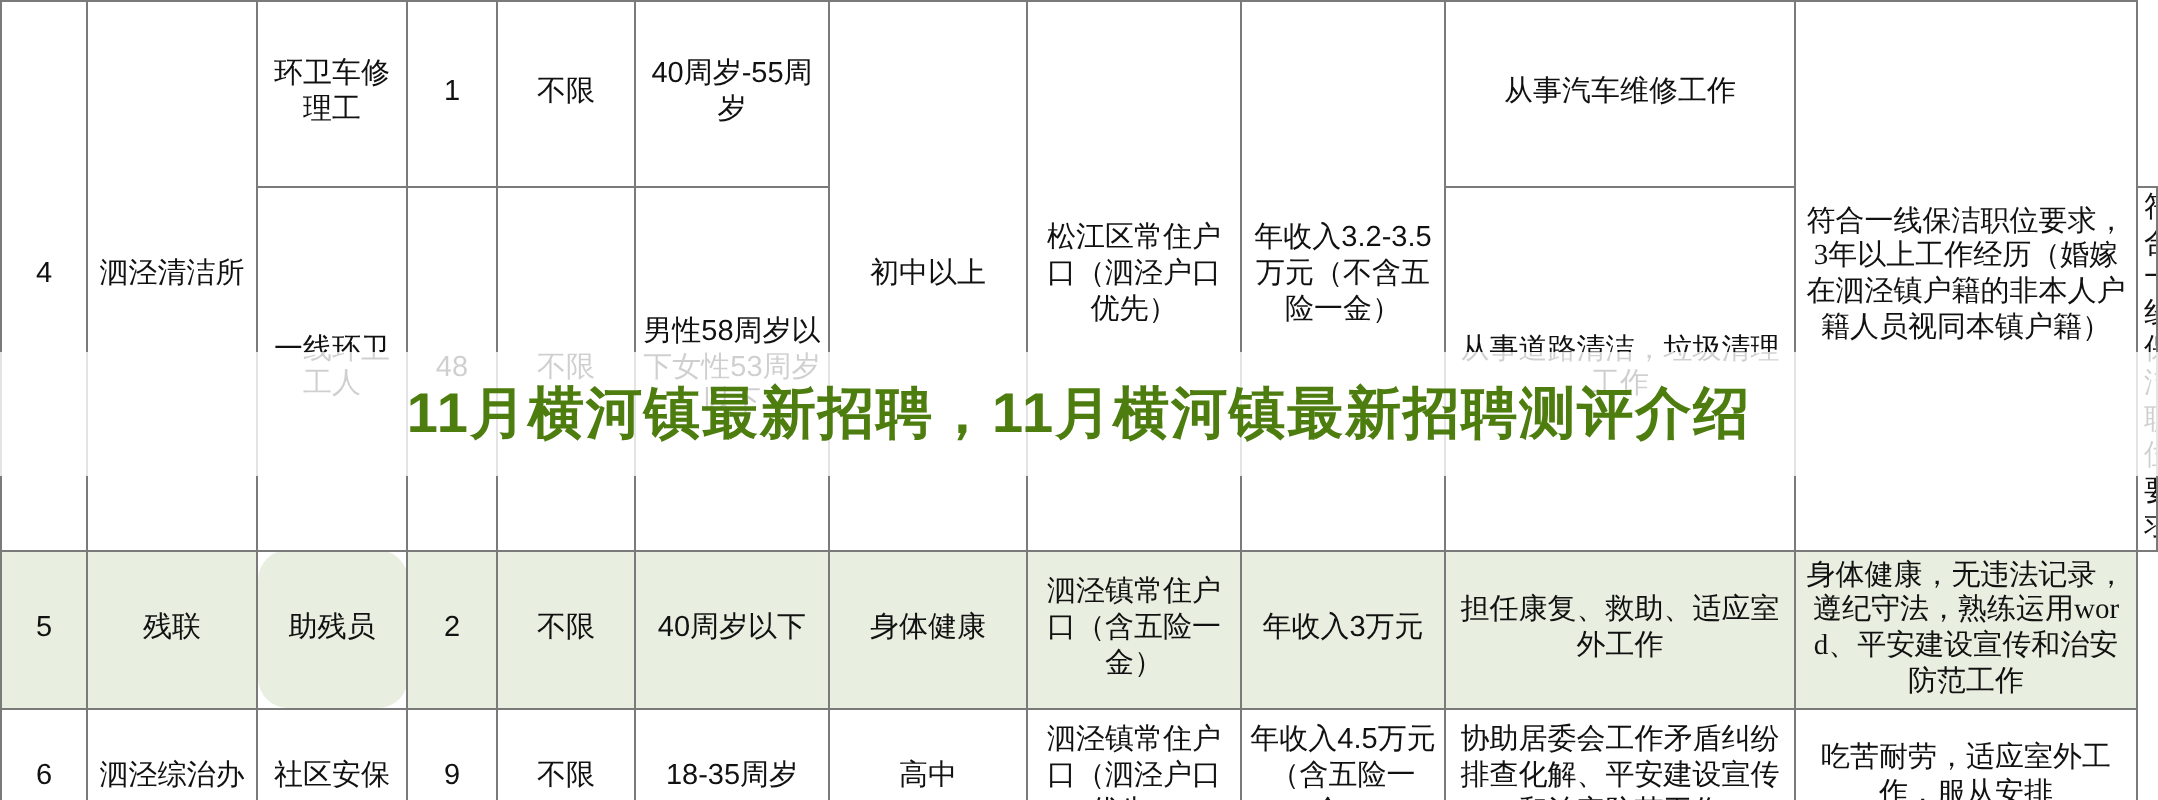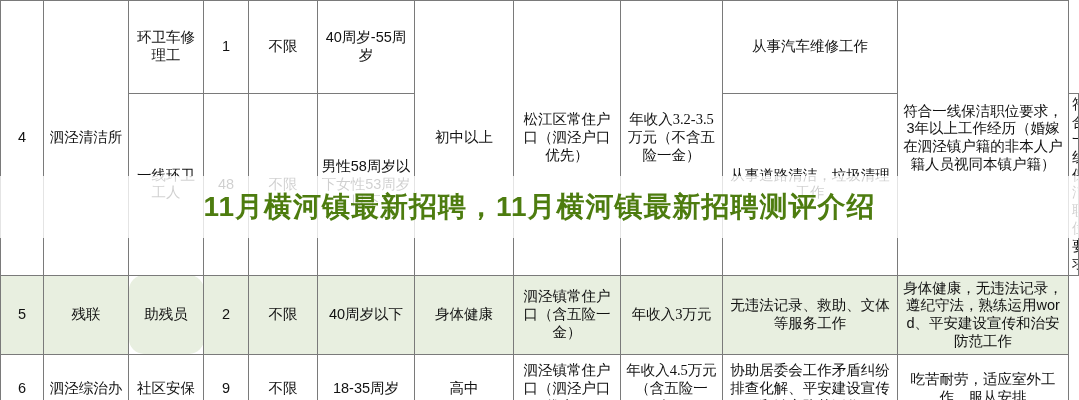--- a/index.html
+++ b/index.html
@@ -40,24 +40,24 @@
     overflow: hidden;
   }
   td.c0 { width: 36px; }
   td.c1 { width: 78px; margin-top: 22px; }
   td.c2 { width: 68px; border-radius: 15px; }
   td.c3 { width: 38px; }
   td.c4 { width: 62px; }
   td.c5 { width: 90px; margin-left: 20px; }
   td.c6 { width: 92px; margin-top: 19px; }
   td.c7 { width: 100px; margin-top: 44px; }
-  td.c8 { width: 95px; font-family: Liberation Serif, serif; }
+  td.c8 { width: 95px; }
   td.c9 { width: 168px; }
   td.c10 { width: 164px; }
-  td.left { text-align: left; }
+  td.left { text-align: left; font-family: Liberation Serif, serif; }
   .row-green td { background: #e8efe0; }
   .row-white td { background: #ffffff; }
   .row-faded td { color: #3c4a33; }
 
   
   #title-band {
     position: absolute;
     left: 0;
     top: 176px;
     width: 1079px;
@@ -107,21 +107,21 @@
       <tr class="row-green row-faded">
         <td class="c0" style="height:74px">5</td>
         <td class="c1">残联</td>
         <td class="c2">助残员</td>
         <td class="c3">2</td>
         <td class="c4">不限</td>
         <td class="c5">40周岁以下</td>
         <td class="c6">身体健康</td>
         <td class="c7">泗泾镇常住户口（含五险一金）</td>
         <td class="c8">年收入3万元</td>
-        <td class="c9 left">无违法记录、救助、文体等服务工作</td>
+        <td class="c9 left">担任康复、救助、适应室外工作</td>
         <td class="c10 left">身体健康，无违法记录，遵纪守法，熟练运用word、平安建设宣传和治安防范工作</td>
       </tr>
       <tr class="row-white">
         <td class="c0" style="height:64px">6</td>
         <td class="c1">泗泾综治办</td>
         <td class="c2">社区安保</td>
         <td class="c3">9</td>
         <td class="c4">不限</td>
         <td class="c5">18-35周岁</td>
         <td class="c6">高中</td>

